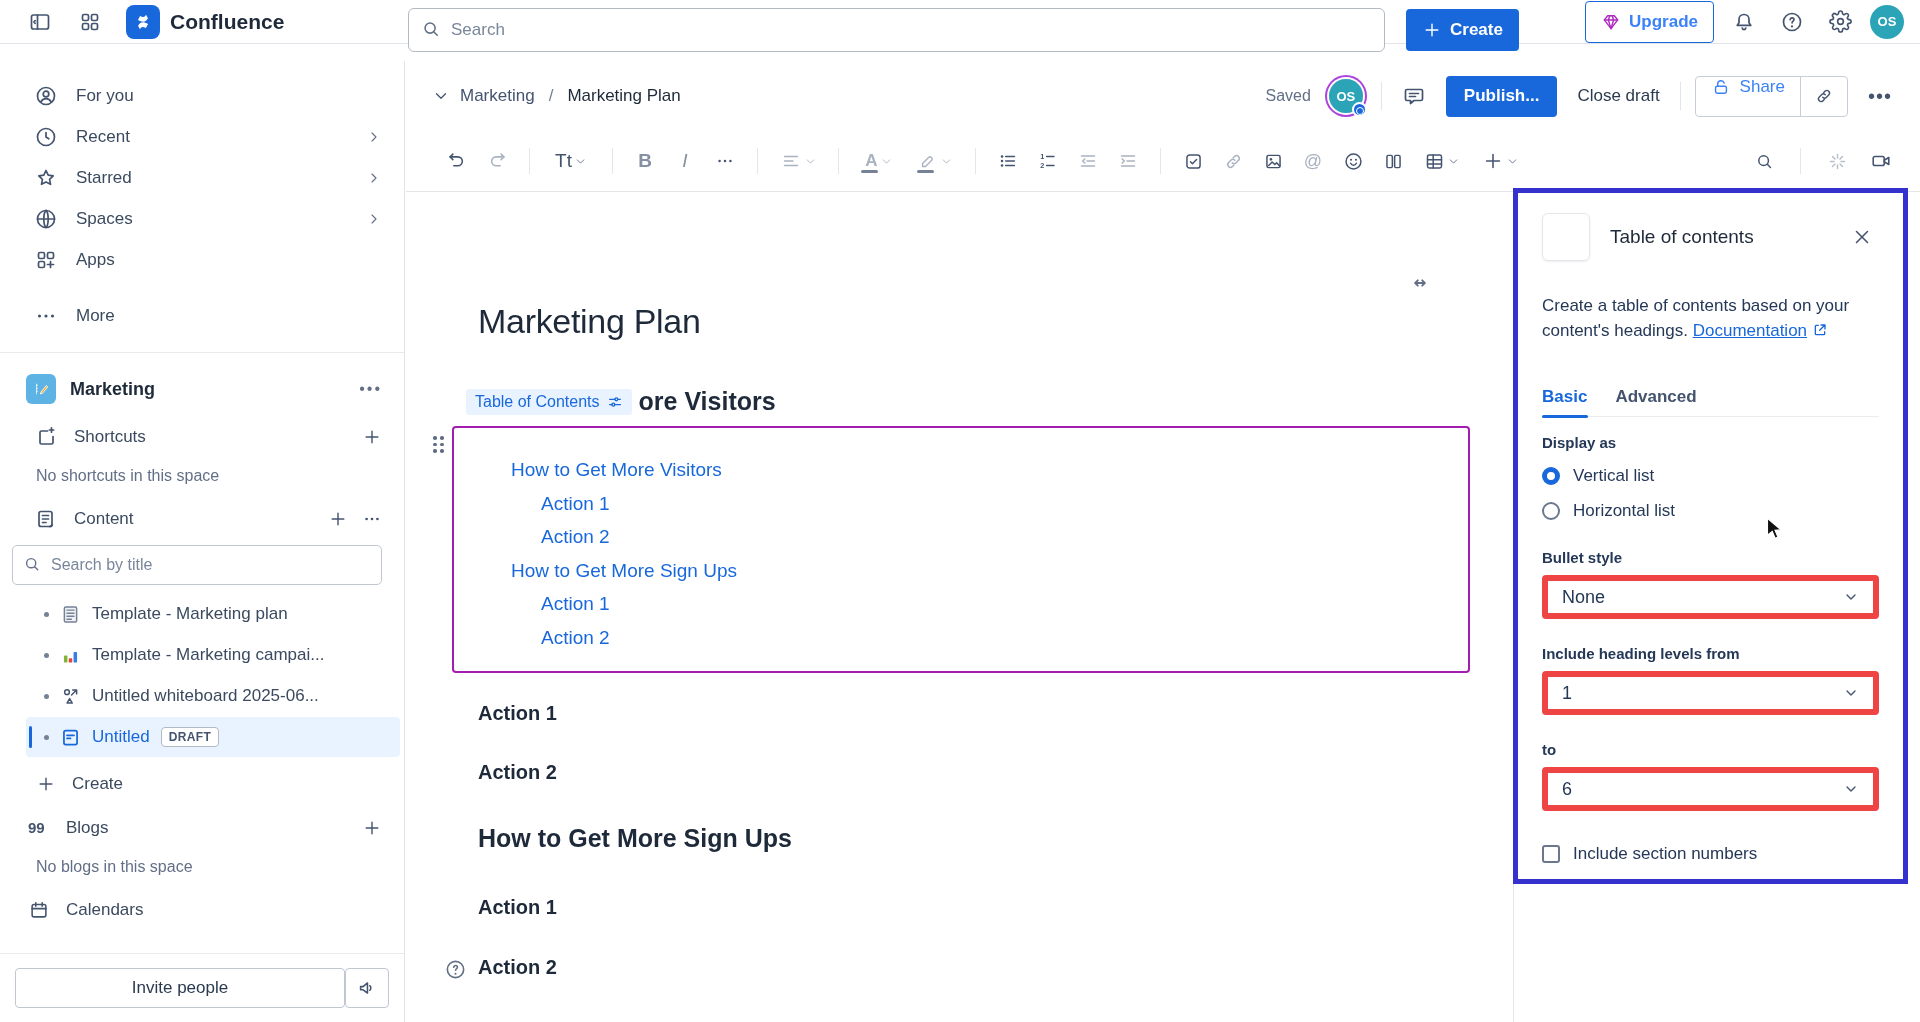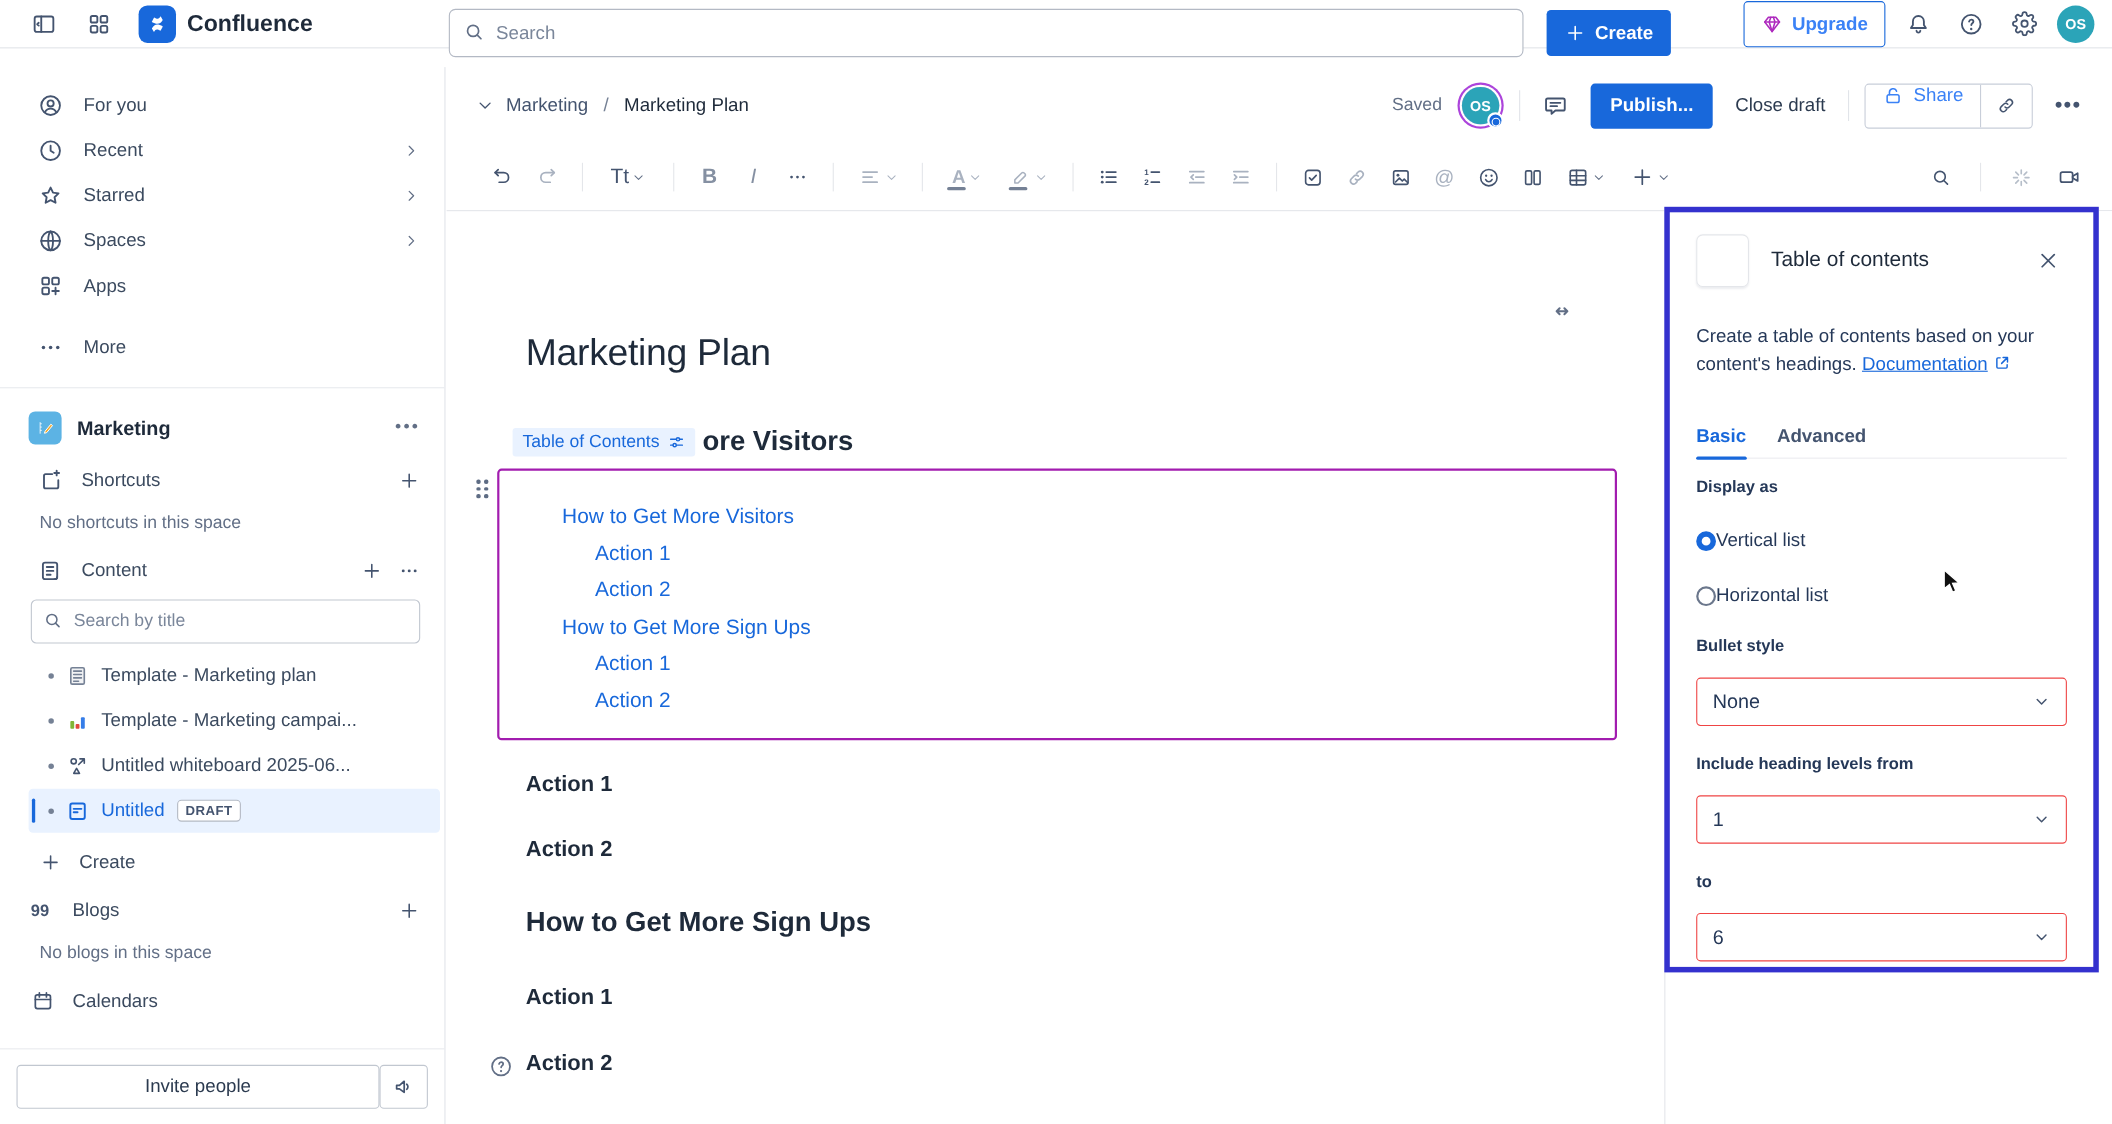--- a/index.html
+++ b/index.html
@@ -32,21 +32,21 @@
   .nav-row .chev{margin-left:auto;color:#626F86}
   .sb-divider{border:none;border-top:1px solid #E8EAEE;margin:16px 0 0}
   .space-row{margin-top:12px;height:48px;display:flex;align-items:center;gap:14px;padding:0 22px 0 26px}
   .space-icon{width:30px;height:30px;border-radius:6px;background:#5CB3E4;display:flex;align-items:center;justify-content:center;font-size:15px}
   .space-name{font-size:18px;font-weight:600;color:#1E2A3A}
   .space-row .dots{margin-left:auto;color:#626F86;letter-spacing:2px;font-size:16px}
   .sec-row{height:41px;margin-top:3px;display:flex;align-items:center;gap:16px;padding:0 22px 0 34px;font-size:17px;color:#3B4A5F}
   .sec-row .ico{color:#44546F}
   .sec-row .right{margin-left:auto;display:flex;gap:14px;color:#626F86}
   .empty-note{font-size:16px;color:#626F86;padding:10px 22px 10px 36px}
-  .title-search{margin:6px 22px 8px 28px;position:relative;height:40px}
+  .title-search{margin:6px 22px 8px 12px;position:relative;height:40px}
   .title-search input{width:100%;height:100%;border:1px solid #C1C7D0;border-radius:5px;font-size:16px;padding:0 10px 0 38px;color:#172B4D;outline:none;font-family:inherit}
   .title-search input::placeholder{color:#7A869A}
   .title-search .ico{position:absolute;left:10px;top:9px;color:#626F86}
   .tree-row{height:40px;margin:1px 4px 0 26px;display:flex;align-items:center;gap:11px;padding-left:18px;font-size:17px;color:#3B4A5F;border-radius:4px;position:relative}
   .tree-row .bullet{width:5px;height:5px;border-radius:50%;background:#758195;flex:none}
   .tree-row.selected{background:#E9F2FF;color:#1868DB}
   .tree-row.selected .sel-bar{position:absolute;left:3px;top:9px;bottom:9px;width:3px;border-radius:2px;background:#1868DB}
   .draft-badge{font-size:12px;font-weight:700;color:#44546F;border:1px solid #B3B9C4;border-radius:4px;padding:2px 7px;letter-spacing:.4px;background:#fff}
   .sb-bottom{margin-top:auto;border-top:1px solid #E8EAEE;padding:14px 15px;display:flex;}
   .invite-btn{flex:1;height:40px;border:1px solid #C1C7D0;border-radius:4px;font-size:17px;color:#2B3A4F;background:#fff}
@@ -107,24 +107,24 @@
   .panel-title{font-size:19px;font-weight:500;color:#1E2A3A}
   .panel-close{margin-left:auto;color:#44546F;width:34px;height:34px;display:flex;align-items:center;justify-content:center}
   .panel-desc{margin-top:32px;font-size:17px;line-height:25px;color:#253858}
   .doc-link{color:#1868DB;text-decoration:underline}
   .ext-icon{display:inline-flex;vertical-align:-2px;margin-left:5px;color:#1868DB}
   .panel-tabs{margin-top:44px;display:flex;gap:28px;border-bottom:1px solid #EBECF0;padding-bottom:9px;position:relative}
   .ptab{font-size:17px;font-weight:600;color:#44546F}
   .ptab.active{color:#1868DB}
   .tab-underline{position:absolute;left:0;bottom:-2px;width:46px;height:3px;border-radius:2px;background:#1868DB}
   .fld-label{margin-top:17px;font-size:15px;font-weight:700;color:#253858}
-  .radio-row{margin-top:30px;display:flex;align-items:flex-end;font-size:17px;color:#253858}
+  .radio-row{margin-top:15px;display:flex;align-items:center;gap:13px;font-size:17px;color:#253858}
   .radio{width:18px;height:18px;border-radius:50%;border:2px solid #6B778C;background:#fff;flex:none}
   .radio.checked{border:5.5px solid #1868DB}
-  .sel{margin-top:20px;height:44px;border:1px solid #ef4444;border-radius:4px;display:flex;align-items:center;padding:0 14px;font-size:18px;color:#253858}
+  .sel{margin-top:9px;height:44px;border:6px solid #ef4444;border-radius:4px;display:flex;align-items:center;padding:0 14px;font-size:18px;color:#253858}
   .sel .chev{margin-left:auto;color:#44546F}
   .check-row{margin-top:33px;display:flex;align-items:center;gap:13px;font-size:17px;color:#253858}
   .checkbox{width:18px;height:18px;border:2px solid #6B778C;border-radius:3px;background:#fff;flex:none}
   .gap28{margin-top:28px}
   .gap26{margin-top:26px}
 
   .cursor{position:absolute;left:1764px;top:517px;z-index:60;pointer-events:none}
 </style>
 </head>
 <body>

